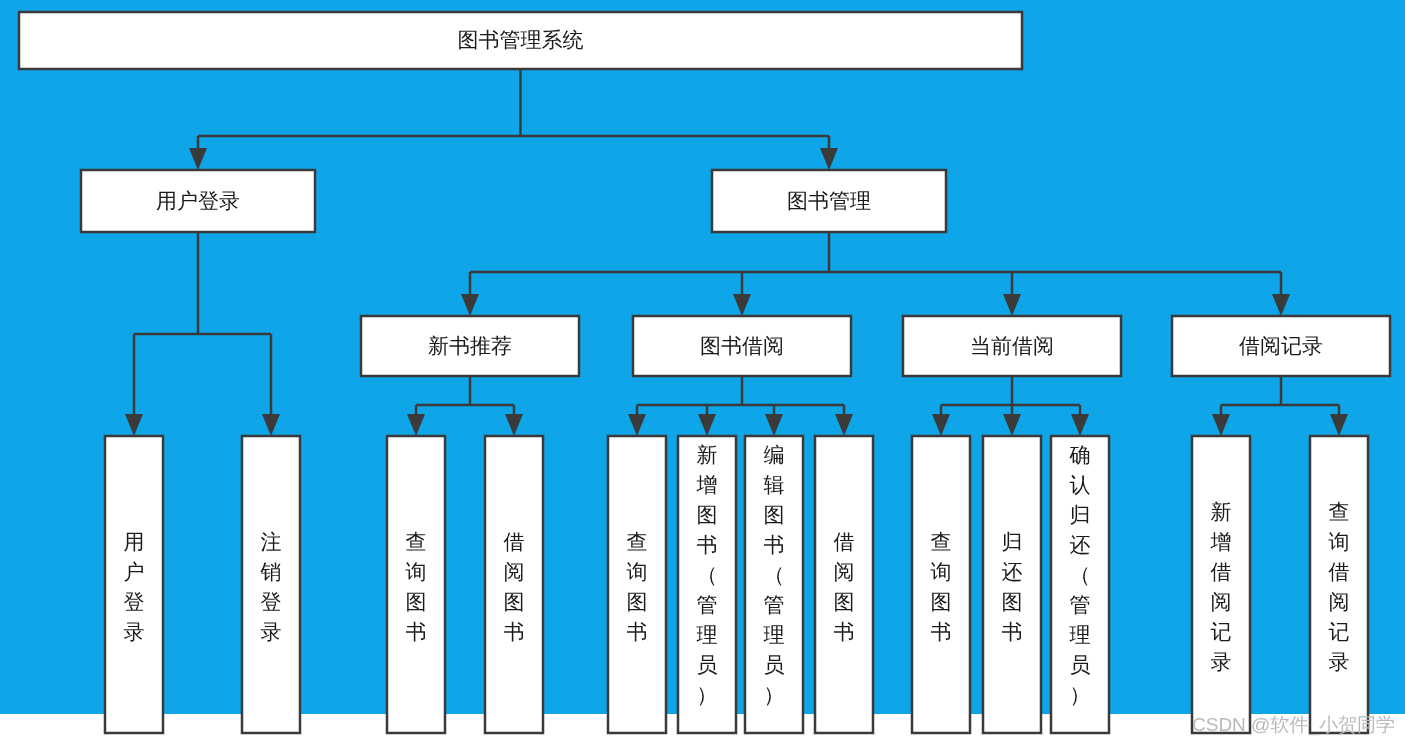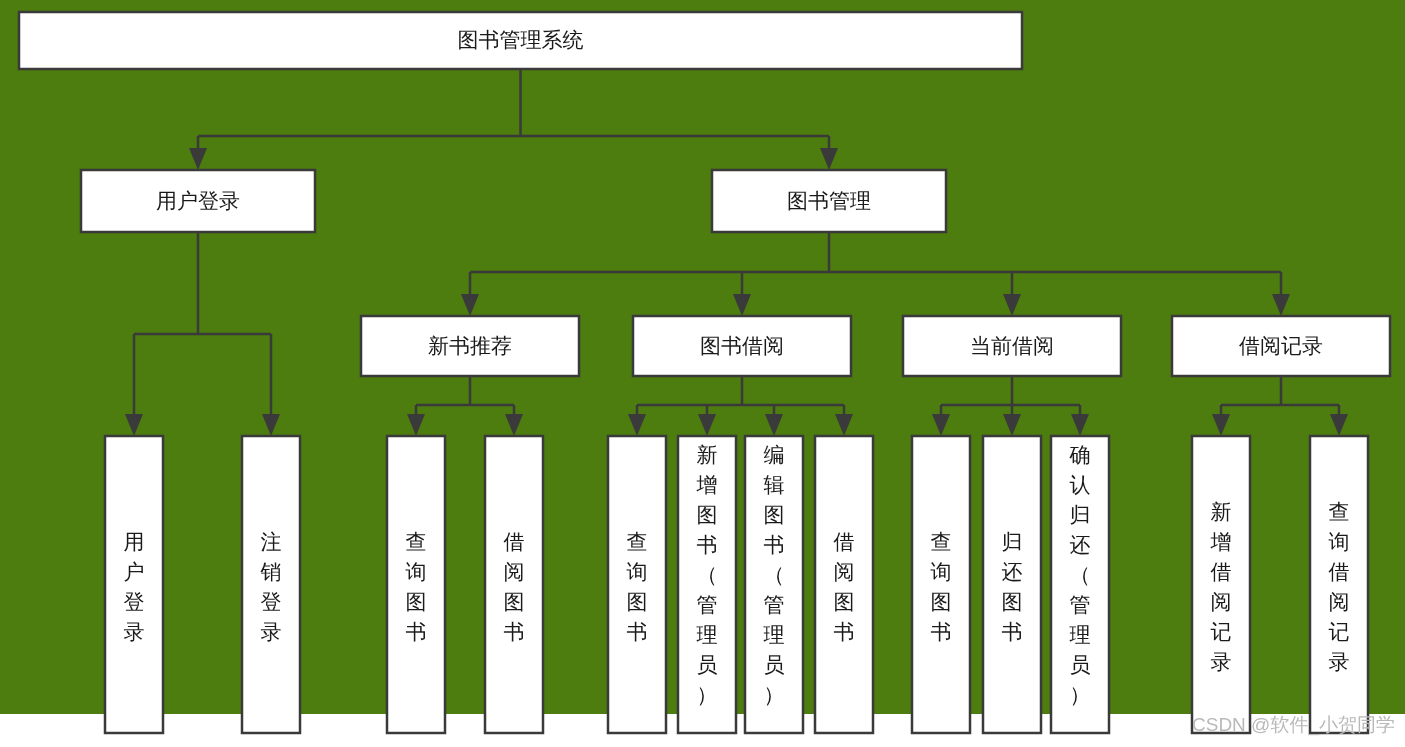--- a/index.html
+++ b/index.html
@@ -10,21 +10,21 @@
   body {
     width: 1405px;
     height: 747px;
     font-family: "Liberation Sans", "DejaVu Sans", sans-serif;
     overflow: hidden;
   }
   #diagram-root {
     position: relative;
     width: 1405px;
     height: 714px;
-    background: #4d7c0f;
+    background: #0ea5e9;
   }
   svg#flow-svg {
     position: absolute;
     left: 0;
     top: 0;
     width: 1405px;
     height: 747px;
     display: block;
   }
   .node-box {

